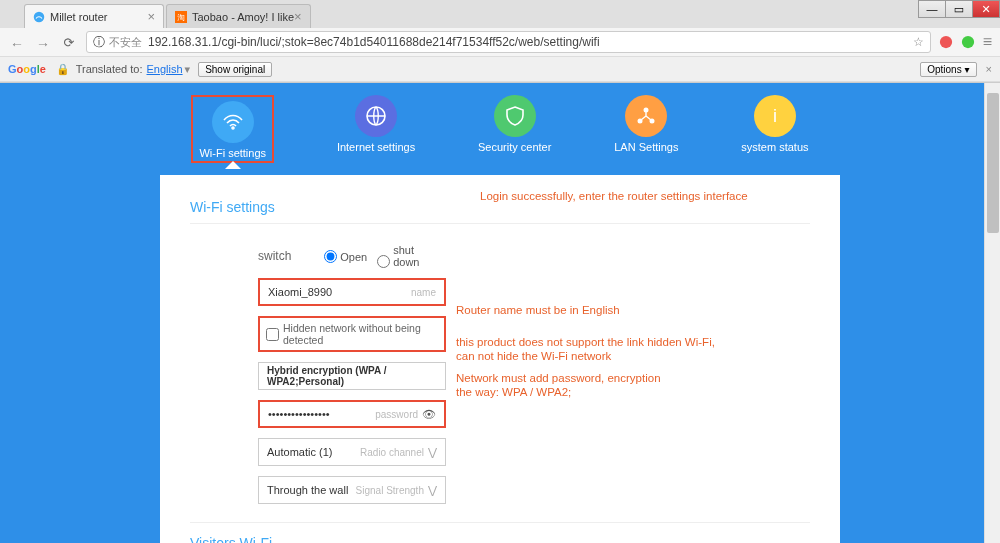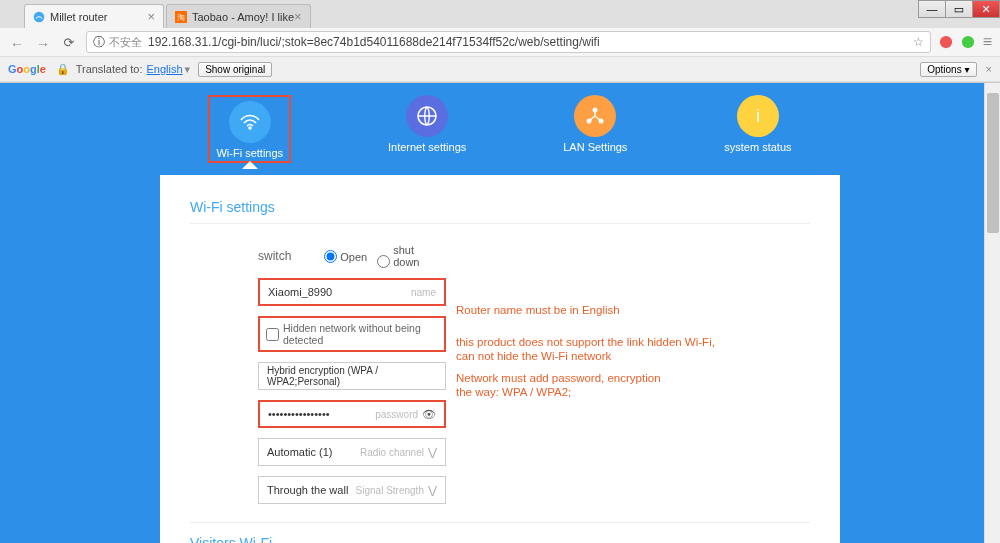--- a/index.html
+++ b/index.html
@@ -150,20 +150,28 @@
     <div class="nav-item">
       <div class="nav-circle c-net">
           <svg viewBox="0 0 24 24">
             <circle cx="12" cy="12" r="9" stroke="#fff" fill="none" stroke-width="1.6"></circle>
             <path d="M3 12h18M12 3c3 3 3 15 0 18M12 3c-3 3-3 15 0 18" stroke="#fff" fill="none" stroke-width="1.4"></path>
           </svg>
         </div>
       <span>Internet settings</span>
     </div>
     <div class="nav-item">
+      <div class="nav-circle c-sec">
+          <svg viewBox="0 0 24 24">
+            <path d="M12 3l8 3v5c0 5-3 8-8 10-5-2-8-5-8-10V6l8-3z" stroke="#fff" fill="none" stroke-width="1.6"></path>
+          </svg>
+        </div>
+      <span>Security center</span>
+    </div>
+    <div class="nav-item">
       <div class="nav-circle c-lan">
           <svg viewBox="0 0 24 24">
             <circle cx="12" cy="6" r="2.5" fill="#fff"></circle>
             <circle cx="6" cy="17" r="2.5" fill="#fff"></circle>
             <circle cx="18" cy="17" r="2.5" fill="#fff"></circle>
             <path d="M12 8v4m0 0l-5 4m5-4l5 4" stroke="#fff" stroke-width="1.4"></path>
           </svg>
         </div>
       <span>LAN Settings</span>
     </div>
@@ -171,20 +179,21 @@
       <div class="nav-circle c-sys">
           <svg viewBox="0 0 24 24">
             <text x="12" y="18" font-size="18" text-anchor="middle" fill="#fff" font-family="serif">i</text>
           </svg>
         </div>
       <span>system status</span>
     </div>
   </div>
 
   <div class="panel">
+    <div class="annot" style="left:320px; top:14px;">Login successfully, enter the router settings interface</div>
 
     <div class="panel-title">Wi-Fi settings</div>
     <hr class="panel-hr">
 
     <div class="form-area">
       <div class="row">
         <span class="row-label">switch</span>
         <label class="radio">
             <input type="radio" checked="" style="">
             <span>Open</span>
@@ -199,21 +208,21 @@
         <span class="field-val">Xiaomi_8990</span>
         <span class="field-hint">name</span>
       </div>
 
       <div class="check-row">
         <input type="checkbox" style="">
         <span>Hidden network without being detected</span>
       </div>
 
       <div class="field">
-        <span class="field-val" style="font-size:10px;">Hybrid encryption (WPA / WPA2;Personal)</span>
+        <span class="field-val" style="font-size:10px;font-weight:bold;">Hybrid encryption (WPA / WPA2;Personal)</span>
       </div>
 
       <div class="field red">
         <span class="field-val">••••••••••••••••</span>
         <span class="field-hint">password</span>
         <span class="eye">👁</span>
       </div>
 
       <div class="field">
         <span class="field-val">Automatic (1)</span>

